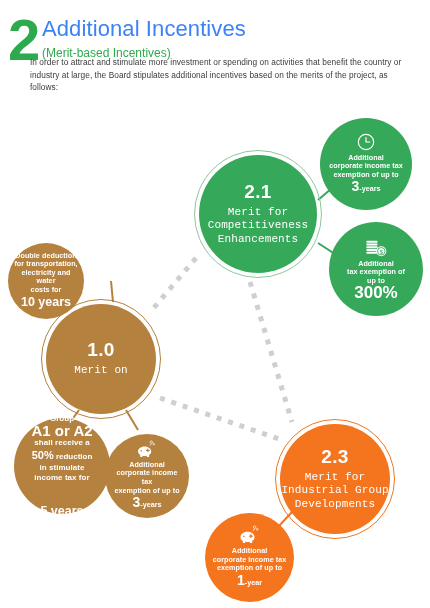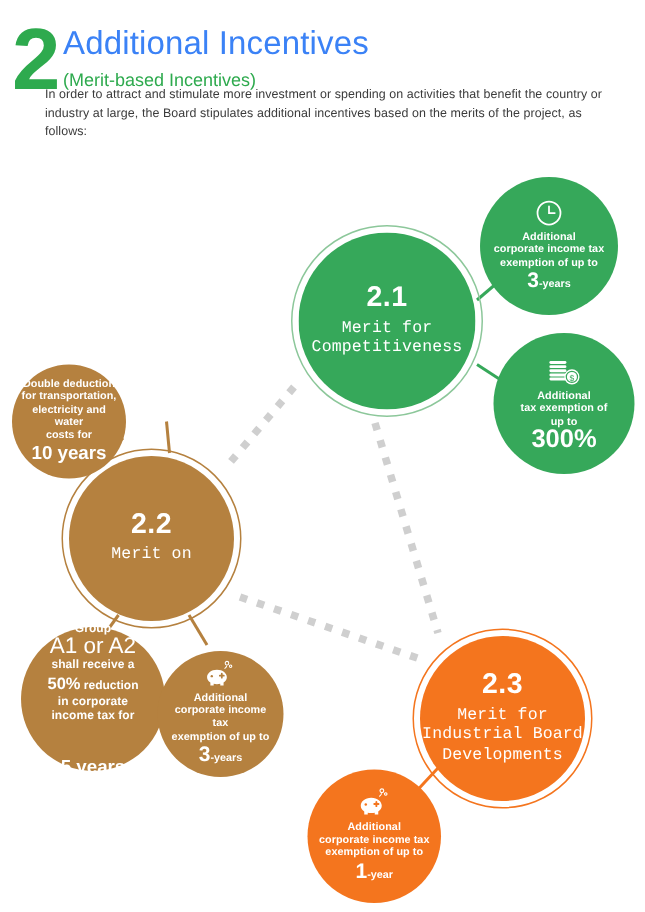--- a/index.html
+++ b/index.html
@@ -90,20 +90,21 @@
       <path d="M292,512 L278,527" stroke="#f4751e"></path>
     </g>
   </svg>
 
   <div class="ring g-ring" style="left:194px;top:150px;width:128px;height:128px;"></div>
   <div class="node hub g-fill" style="left:199px;top:155px;width:118px;height:118px;">
     <div class="num">2.1</div>
     <div class="lbl">
       <div>Merit for</div>
       <div>Competitiveness</div>
+      <div>Enhancements</div>
     </div>
   </div>
 
   <div class="node sat g-fill" style="left:320px;top:118px;width:92px;height:92px;">
     <span class="icon">
       <svg width="20" height="20" viewBox="0 0 24 24">
         <circle cx="12" cy="12" r="9.2" fill="none" stroke="#ffffff" stroke-width="1.4"></circle>
         <path d="M12 6.6 V12 H16.6" fill="none" stroke="#ffffff" stroke-width="1.4" stroke-linecap="round"></path>
       </svg>
     </span>
@@ -131,45 +132,45 @@
       </svg>
     </span>
     <div class="txt">Additional</div>
     <div class="txt">tax exemption of</div>
     <div class="txt">up to</div>
     <div class="big" style="font-size:17px;">300%</div>
   </div>
 
   <div class="ring b-ring" style="left:41px;top:299px;width:120px;height:120px;"></div>
   <div class="node hub b-fill" style="left:46px;top:304px;width:110px;height:110px;">
-    <div class="num">2.2</div>
+    <div class="num">1.0</div>
     <div class="lbl">
       <div>Merit on</div>
     </div>
   </div>
 
   <div class="node sat b-fill" style="left:8px;top:243px;width:76px;height:76px;">
     <div class="txt">Double deduction</div>
     <div class="txt">for transportation,</div>
     <div class="txt">electricity and water</div>
     <div class="txt">costs for</div>
     <div class="big" style="font-size:12.5px;margin-top:1px;">10 years</div>
   </div>
 
 
   <div class="node sat b-fill" style="left:14px;top:418px;width:96px;height:96px;">
     <div class="txt" style="font-size:8px;line-height:9px;">Group</div>
     <div style="line-height:15px;">
-      <span style="font-size:15px;font-weight:normal;">A1 or A2</span>
+      <span style="font-size:15px;font-weight:bold;">A1 or A2</span>
     </div>
     <div class="txt" style="font-size:8px;line-height:9.4px;">shall receive a</div>
     <div style="line-height:13px;">
       <span style="font-size:11px;font-weight:bold;">50%</span><span style="font-size:8px;font-weight:bold;"> reduction</span>
     </div>
-    <div class="txt" style="font-size:8px;line-height:9.4px;">in corporate</div>
+    <div class="txt" style="font-size:8px;line-height:9.4px;">in stimulate</div>
     <div class="txt" style="font-size:8px;line-height:9.4px;">income tax for</div>
     <div class="big" style="font-size:12.5px;line-height:14px;margin-top:22px;">5 years</div>
   </div>
 
   <div class="node sat b-fill" style="left:105px;top:434px;width:84px;height:84px;">
     <span class="icon">
       <svg width="22" height="19" viewBox="0 0 28 24">
         <circle cx="19.5" cy="2.6" r="1.5" fill="none" stroke="#ffffff" stroke-width=".9"></circle>
         <circle cx="22.6" cy="5.2" r="1" fill="none" stroke="#ffffff" stroke-width=".9"></circle>
         <path d="M17.4 7.2 q1.6-1 1.9-2.6" fill="none" stroke="#ffffff" stroke-width=".9"></path>
@@ -186,21 +187,21 @@
     <div class="big">
       <span>3</span><small>-years</small>
     </div>
   </div>
 
   <div class="ring o-ring" style="left:275px;top:419px;width:120px;height:120px;"></div>
   <div class="node hub o-fill" style="left:280px;top:424px;width:110px;height:110px;">
     <div class="num">2.3</div>
     <div class="lbl">
       <div>Merit for</div>
-      <div>Industrial Board</div>
+      <div>Industrial Group</div>
       <div>Developments</div>
     </div>
   </div>
 
   <div class="node sat o-fill" style="left:205px;top:513px;width:89px;height:89px;">
     <span class="icon">
       <svg width="24" height="20" viewBox="0 0 28 24">
         <circle cx="19.5" cy="2.6" r="1.5" fill="none" stroke="#ffffff" stroke-width=".9"></circle>
         <circle cx="22.6" cy="5.2" r="1" fill="none" stroke="#ffffff" stroke-width=".9"></circle>
         <path d="M17.4 7.2 q1.6-1 1.9-2.6" fill="none" stroke="#ffffff" stroke-width=".9"></path>

